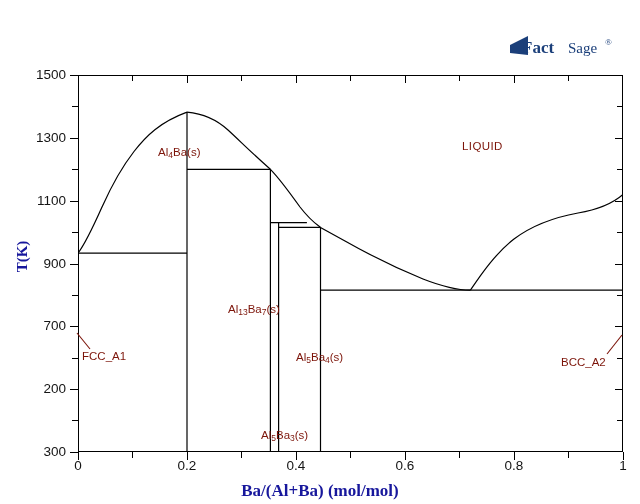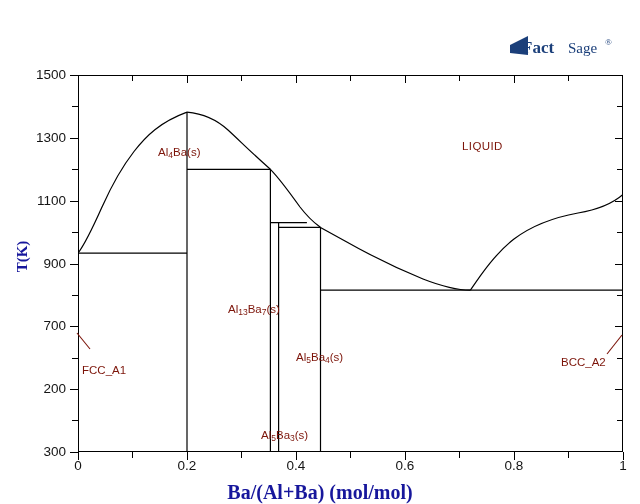--- a/index.html
+++ b/index.html
@@ -98,21 +98,21 @@
     left: 617px; width: 6px;
   }
 
   
   #xaxis-title {
     position: absolute;
     left: 0; top: 481px;
     width: 640px;
     text-align: center;
     font-family: "Liberation Serif", serif;
-    font-size: 20px;
+    font-size: 17px;
     font-weight: bold;
     color: #17179c;
   }
   #yaxis-title {
     position: absolute;
     left: -8px; top: 248px;
     width: 60px;
     text-align: center;
     font-family: "Liberation Serif", serif;
     font-size: 15px;
@@ -139,21 +139,21 @@
   }
   #label-liquid {
     left: 462px; top: 140px;
     font-size: 11.5px;
     letter-spacing: 0.4px;
   }
   #label-al4ba  { left: 158px; top: 146px; }
   #label-al13ba7{ left: 228px; top: 303px; }
   #label-al5ba4 { left: 296px; top: 351px; }
   #label-al5ba3 { left: 261px; top: 395px; margin-top: 34px; }
-  #label-fcc    { left: 82px;  top: 364px; }
+  #label-fcc    { left: 82px;  top: 350px; }
   #label-bcc    { left: 561px; top: 356px; }
 
   .leader {
     position: absolute;
     overflow: visible;
   }
 </style>
 </head>
 <body>
 

